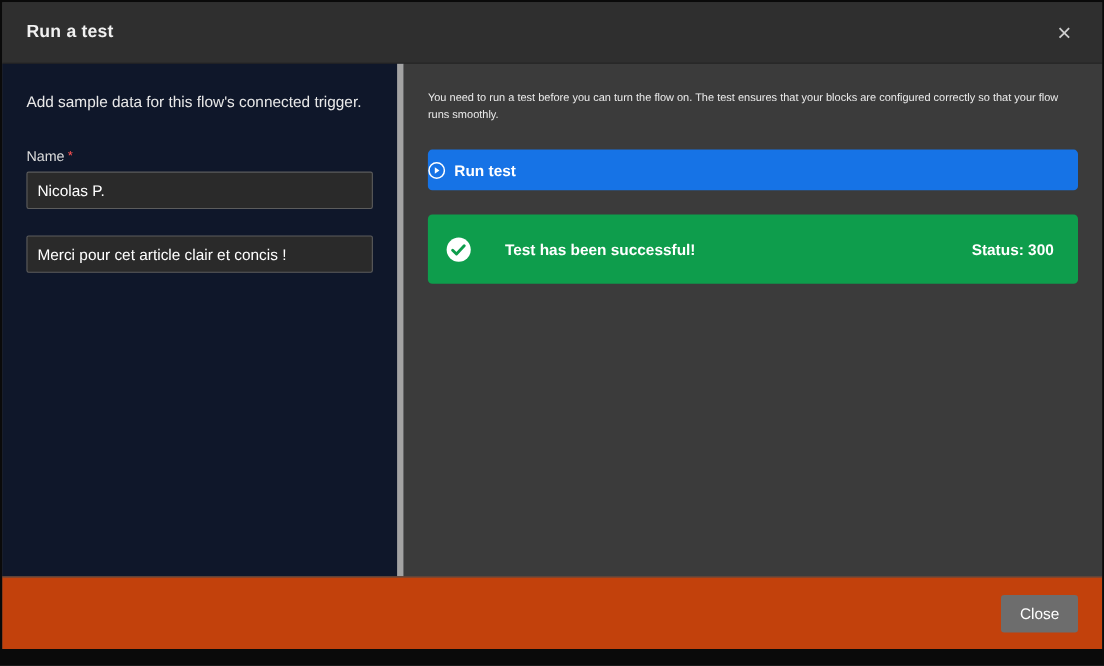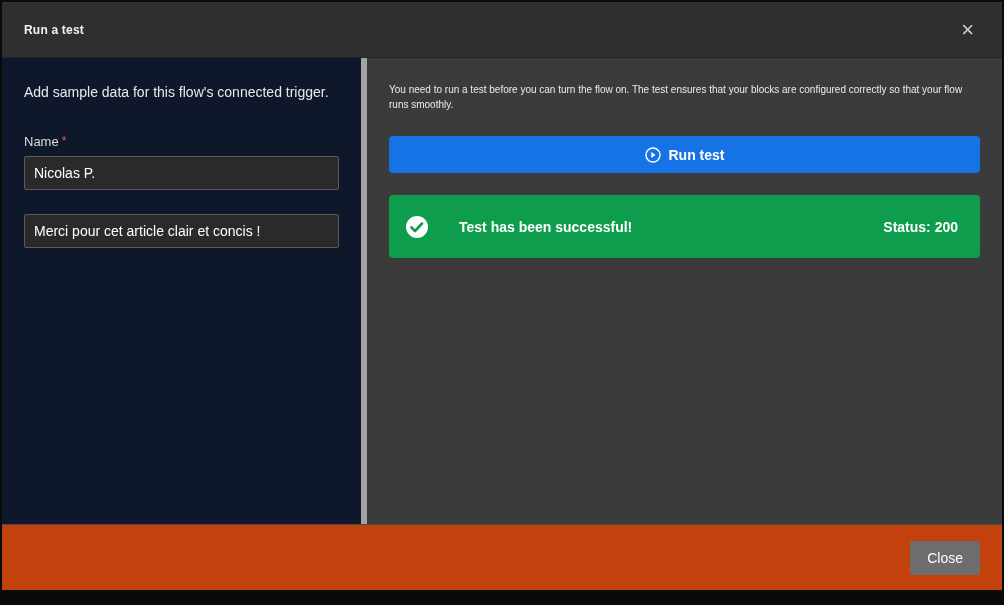--- a/index.html
+++ b/index.html
@@ -28,21 +28,21 @@
     flex: 0 0 56px;
     background: #2f2f2f;
     border-bottom: 1px solid #242424;
     display: flex;
     align-items: center;
     justify-content: space-between;
     padding: 0 24px 0 22px;
   }
   .modal-title {
     color: #f1f1f1;
-    font-size: 12px;
+    font-size: 16px;
     font-weight: bold;
     letter-spacing: 0.2px;
   }
   .close-btn {
     background: none;
     border: none;
     color: #cfcfcf;
     font-size: 22px;
     line-height: 1;
     cursor: pointer;
@@ -109,21 +109,20 @@
     height: 37px;
     background: #1673e6;
     border: none;
     border-radius: 4px;
     color: #ffffff;
     font-size: 14px;
     font-weight: bold;
     font-family: "Liberation Sans", "DejaVu Sans", sans-serif;
     display: flex;
     align-items: center;
-    justify-content: center;
     gap: 8px;
     cursor: pointer;
   }
   .play-icon { width: 16px; height: 16px; display: inline-block; }
   .success-banner {
     margin-top: 22px;
     background: #0e9d4c;
     border-radius: 4px;
     min-height: 63px;
     display: flex;
@@ -202,21 +201,21 @@
         </button>
 
         <div class="success-banner">
           <span class="check-icon">
             <svg viewBox="0 0 24 24" width="24" height="24">
               <circle cx="12" cy="12" r="11" fill="#ffffff"></circle>
               <path d="M6.5 12.5l3.5 3.5 7-7.5" fill="none" stroke="#0e9d4c" stroke-width="2.6" stroke-linecap="round" stroke-linejoin="round"></path>
             </svg>
           </span>
           <span class="success-text">Test has been successful!</span>
-          <span class="status-text">Status: 200</span>
+          <span class="status-text">Status: 300</span>
         </div>
       </div>
 
     </div>
 
     <div class="modal-footer">
       <button class="close-footer-btn">Close</button>
     </div>
 
   </div>

